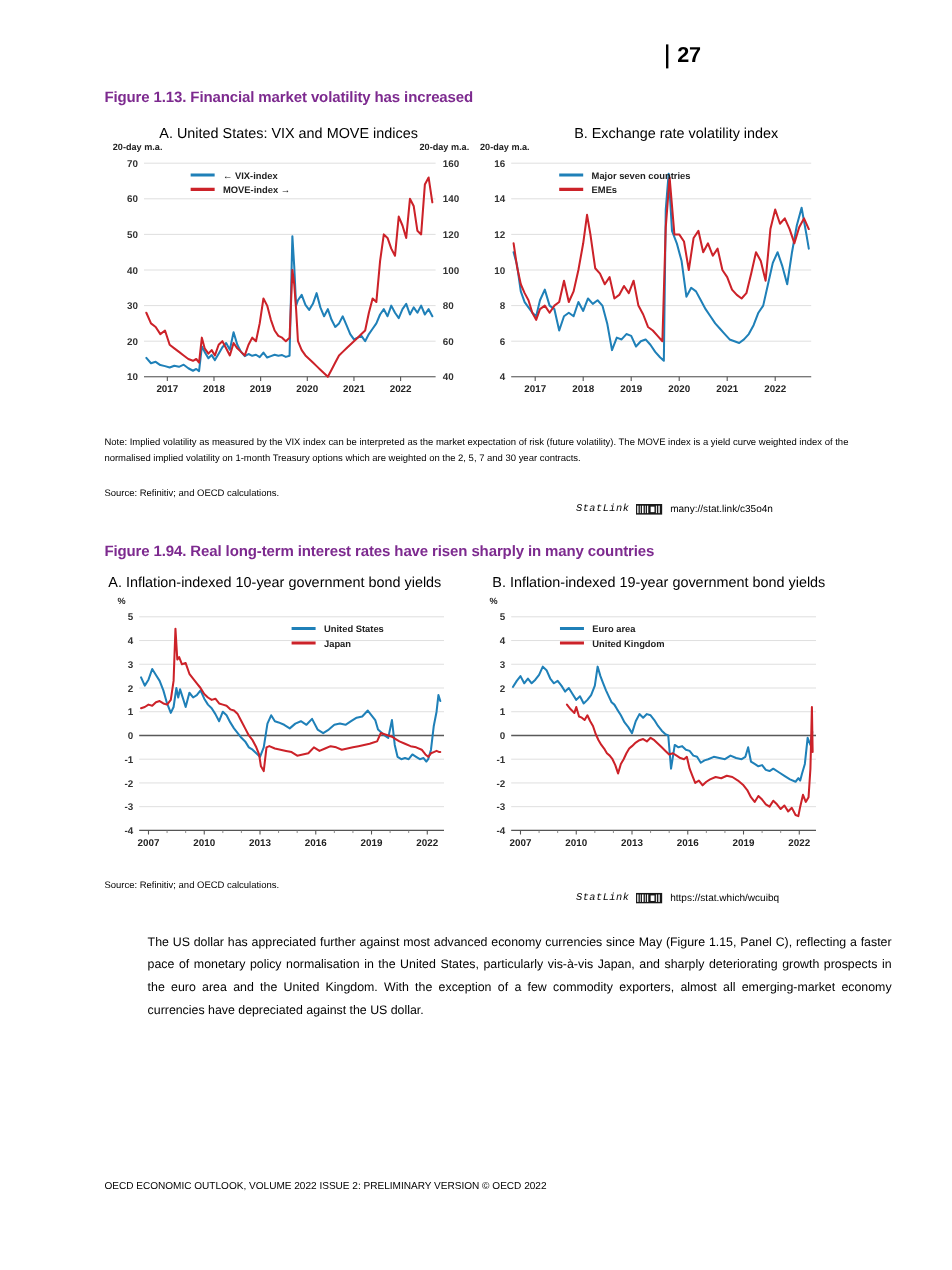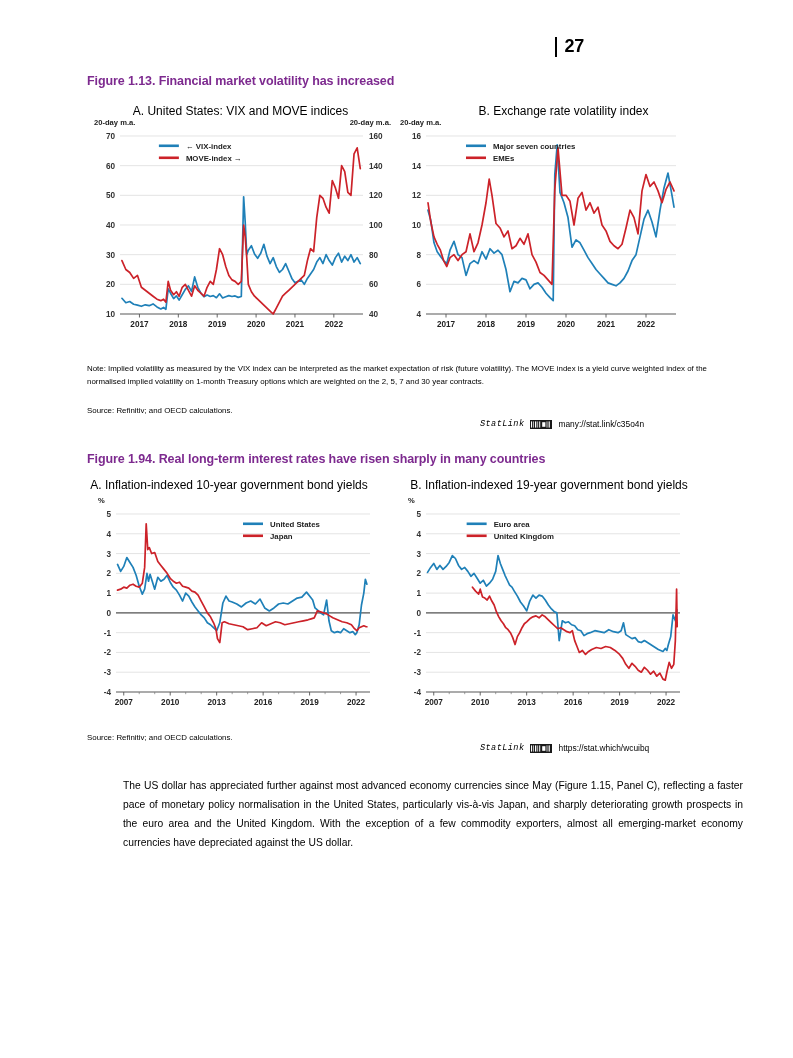--- a/index.html
+++ b/index.html
@@ -380,14 +380,15 @@
         <rect x="12.2" y="2.2" width="3.2" height="4.6" fill="#fff"></rect>
         <rect x="16.6" y="1.4" width="0.8" height="6.2" fill="#fff"></rect>
         <rect x="18.6" y="1.4" width="1.2" height="6.2" fill="#fff"></rect>
       </svg>
     </span>
     <span class="sl-url">https://stat.which/wcuibq</span>
   </div>
 
   <div class="body-para" style="top:776px;">The US dollar has appreciated further against most advanced economy currencies since May (Figure 1.15, Panel C), reflecting a faster pace of monetary policy normalisation in the United States, particularly vis-à-vis Japan, and sharply deteriorating growth prospects in the euro area and the United Kingdom. With the exception of a few commodity exporters, almost all emerging-market economy currencies have depreciated against the US dollar.</div>
 
+  <div class="footer" style="top:983px;">OECD ECONOMIC OUTLOOK, VOLUME 2022 ISSUE 2: PRELIMINARY VERSION © OECD 2022</div>
 
 </div>
 
 </body></html>

